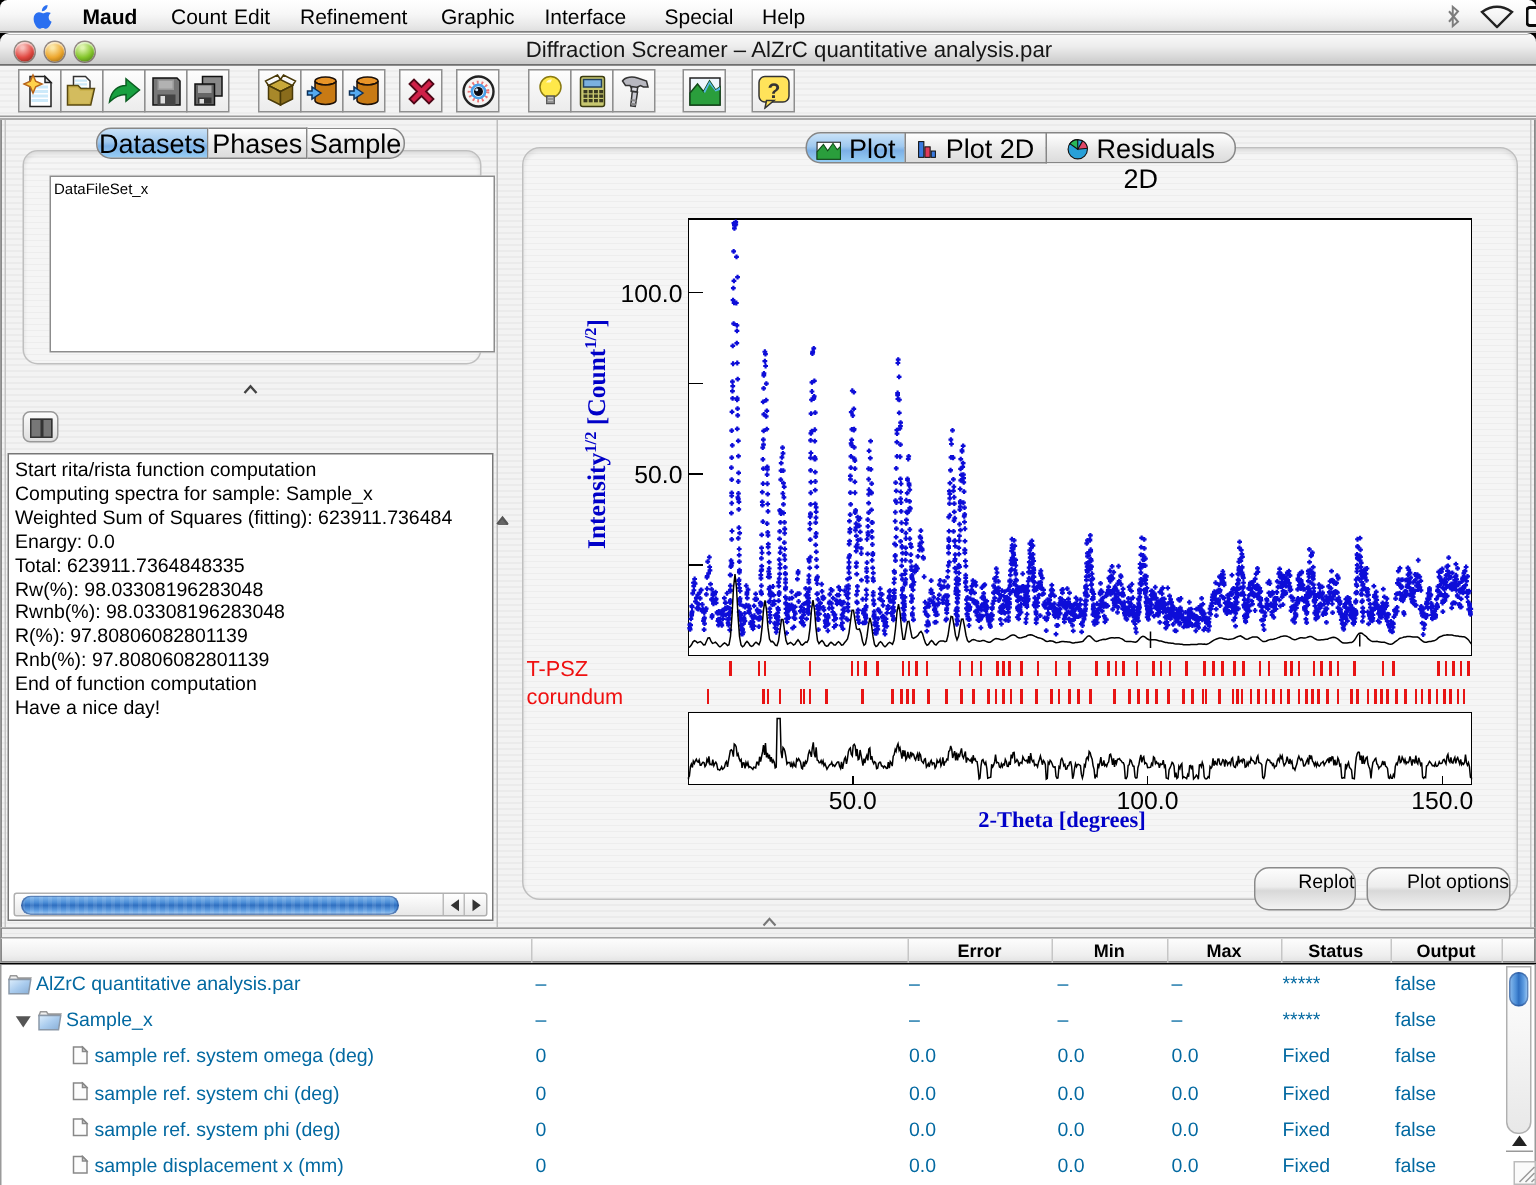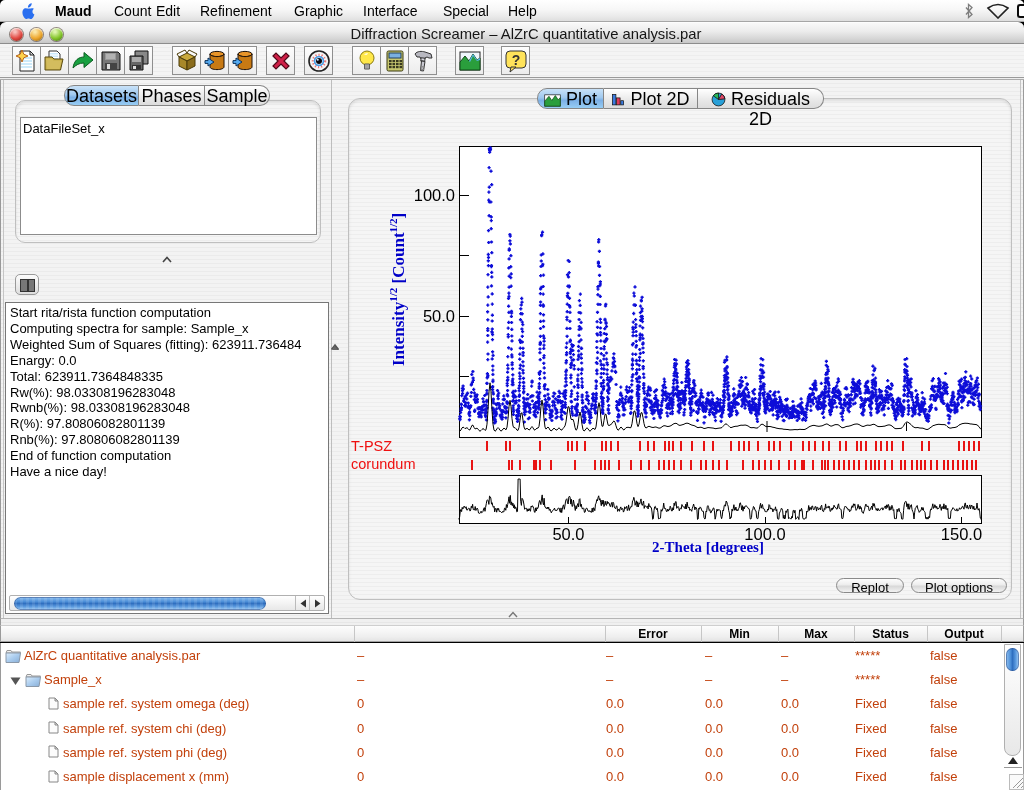--- a/index.html
+++ b/index.html
@@ -44,36 +44,36 @@
 
 .wbox{position:absolute;background:#fff;border:1px solid #8c8c8c;}
 
 .sbtrack{position:absolute;background:linear-gradient(#fff,#e8e8e8);border:1px solid #b0b0b0;}
 .sbthumbh{position:absolute;border-radius:7px;box-shadow:inset 0 0 0 1px rgba(40,70,130,0.5);
  background:repeating-linear-gradient(90deg,rgba(255,255,255,0.10) 0 3px,rgba(255,255,255,0) 3px 6px),
  linear-gradient(#8fc0f0 0%,#4d8fd8 35%,#2f6fc0 50%,#5c9be0 75%,#a8d0f5 100%);}
 .sbthumbv{position:absolute;border-radius:7px;box-shadow:inset 0 0 0 1px rgba(40,70,130,0.5);
  background:linear-gradient(90deg,#8fc0f0 0%,#4d8fd8 35%,#2f6fc0 50%,#5c9be0 75%,#a8d0f5 100%);}
 
-.pbtn{position:absolute;height:15px;border:1px solid #8a8a8a;border-radius:10px;
+.pbtn{position:absolute;height:29px;border:1px solid #8a8a8a;border-radius:10px;
  background:linear-gradient(#fdfdfd 0%,#ededed 45%,#d8d8d8 55%,#f2f2f2 100%);
- font-size:13px;text-align:center;line-height:18px;color:#000;}
+ font-size:13px;text-align:right;line-height:18px;color:#000;}
 
 #botdiv{left:0;top:618px;width:1024px;height:7px;
  background:repeating-linear-gradient(#f0f0f0 0 3px,#e7e7e7 3px 4px);
  border-top:1px solid #b5b5b5;border-left:1px solid #9a9a9a;border-right:1px solid #9a9a9a;}
 #thead{left:0;top:625px;width:1024px;height:17px;
  background:linear-gradient(#fdfdfd,#efefef 70%,#e4e4e4);
  border-top:1px solid #cfcfcf;border-bottom:1px solid #a2a2a2;
  border-left:1px solid #9a9a9a;border-right:1px solid #9a9a9a;}
 .th{position:absolute;top:1px;font-size:12px;font-weight:bold;color:#000;text-align:center;height:15px;line-height:14px;}
 .thsep{position:absolute;top:0;width:1px;height:16px;background:#c6c6c6;}
 #tbody{left:0;top:643px;width:1024px;height:147px;background:#fff;
  border-left:1px solid #9a9a9a;border-right:1px solid #9a9a9a;}
-.trow{position:absolute;font-size:13px;color:#c2410c;white-space:nowrap;}
+.trow{position:absolute;font-size:13px;color:#0369a1;white-space:nowrap;}
 </style></head>
 <body>
 <div id="screen">
 <div id="menubar" class="abs">
       <svg class="abs" style="left:20px;top:3px" width="16" height="17" viewBox="0 0 16 17">
         <path fill="#2a6ff0" d="M11.7 0.3c0.1 1.1-0.3 2.1-1 2.9-0.7 0.8-1.8 1.4-2.8 1.3-0.1-1 0.4-2.1 1-2.8C9.6 0.9 10.8 0.3 11.7 0.3z"></path>
         <path fill="#2a6ff0" d="M13.9 5.7c-1.4-0.9-3.4-0.5-4.3-0.1-0.4 0.2-1 0.2-1.5 0C7 5.2 5.6 4.8 4.3 5.6 1.9 7 2.1 10.8 3.4 13.3c0.6 1.2 1.6 2.8 2.9 2.8 0.8 0 1.2-0.5 2.2-0.5 1 0 1.3 0.5 2.2 0.5 1.3 0 2.2-1.5 2.9-2.7 0.4-0.8 0.6-1.3 0.8-1.9-2.2-0.9-2.7-4.1-0.5-5.8z"></path>
       </svg>
       <div class="mi" style="left:55px;font-weight:bold">Maud</div>
       <div class="mi" style="left:114px">Count</div>
@@ -227,21 +227,21 @@
 <div id="content" class="abs">
       <div class="abs" style="left:2px;top:0;width:1px;height:538px;background:#c5c5c5"></div>
       <div class="abs" style="left:1019px;top:0;width:1px;height:538px;background:#c5c5c5"></div>
       <div class="abs" style="left:0;top:0;width:330px;height:538px">
         <div class="tabrow" style="left:63px;top:5px">
           <div class="tab first sel" style="width:75px">Datasets</div>
           <div class="tab" style="width:66px">Phases</div>
           <div class="tab last" style="width:65px">Sample</div>
         </div>
         <div class="gbox" style="left:14px;top:20px;width:306px;height:143px"></div>
-        <div class="wbox" style="left:19px;top:37px;width:297px;height:118px;font-size:13px;padding:3px 0 0 2px">DataFileSet_x</div>
+        <div class="wbox" style="left:32px;top:37px;width:297px;height:118px;font-size:10px;padding:3px 0 0 2px">DataFileSet_x</div>
         <svg class="abs" style="left:160px;top:176px" width="12" height="7">
           <path d="M2 6L6 1.5 10 6" stroke="#444" stroke-width="1.6" fill="none"></path>
         </svg>
         <div class="abs" style="left:14px;top:194px;width:24px;height:21px;border:1px solid #999;border-radius:5px;background:linear-gradient(#fcfcfc,#dedede)">
           <div style="position:absolute;left:4px;top:3.5px;width:15px;height:13px;background:#777;border:1px solid #333">
             <div style="position:absolute;left:6px;top:0;width:1.5px;height:12px;background:#333"></div>
           </div>
         </div>
         <div class="wbox" style="left:4px;top:222px;width:324px;height:312px;font-size:13px;line-height:15.9px;padding:2px 0 0 4px;border-color:#777">Start rita/rista function computation<br>Computing spectra for sample: Sample_x<br>Weighted Sum of Squares (fitting): 623911.736484<br>Enargy: 0.0<br>Total: 623911.7364848335<br>Rw(%): 98.03308196283048<br>Rwnb(%): 98.03308196283048<br>R(%): 97.80806082801139<br>Rnb(%): 97.80806082801139<br>End of function computation<br>Have a nice day!</div>
         <svg class="abs" style="left:330px;top:264px" width="9" height="8">

